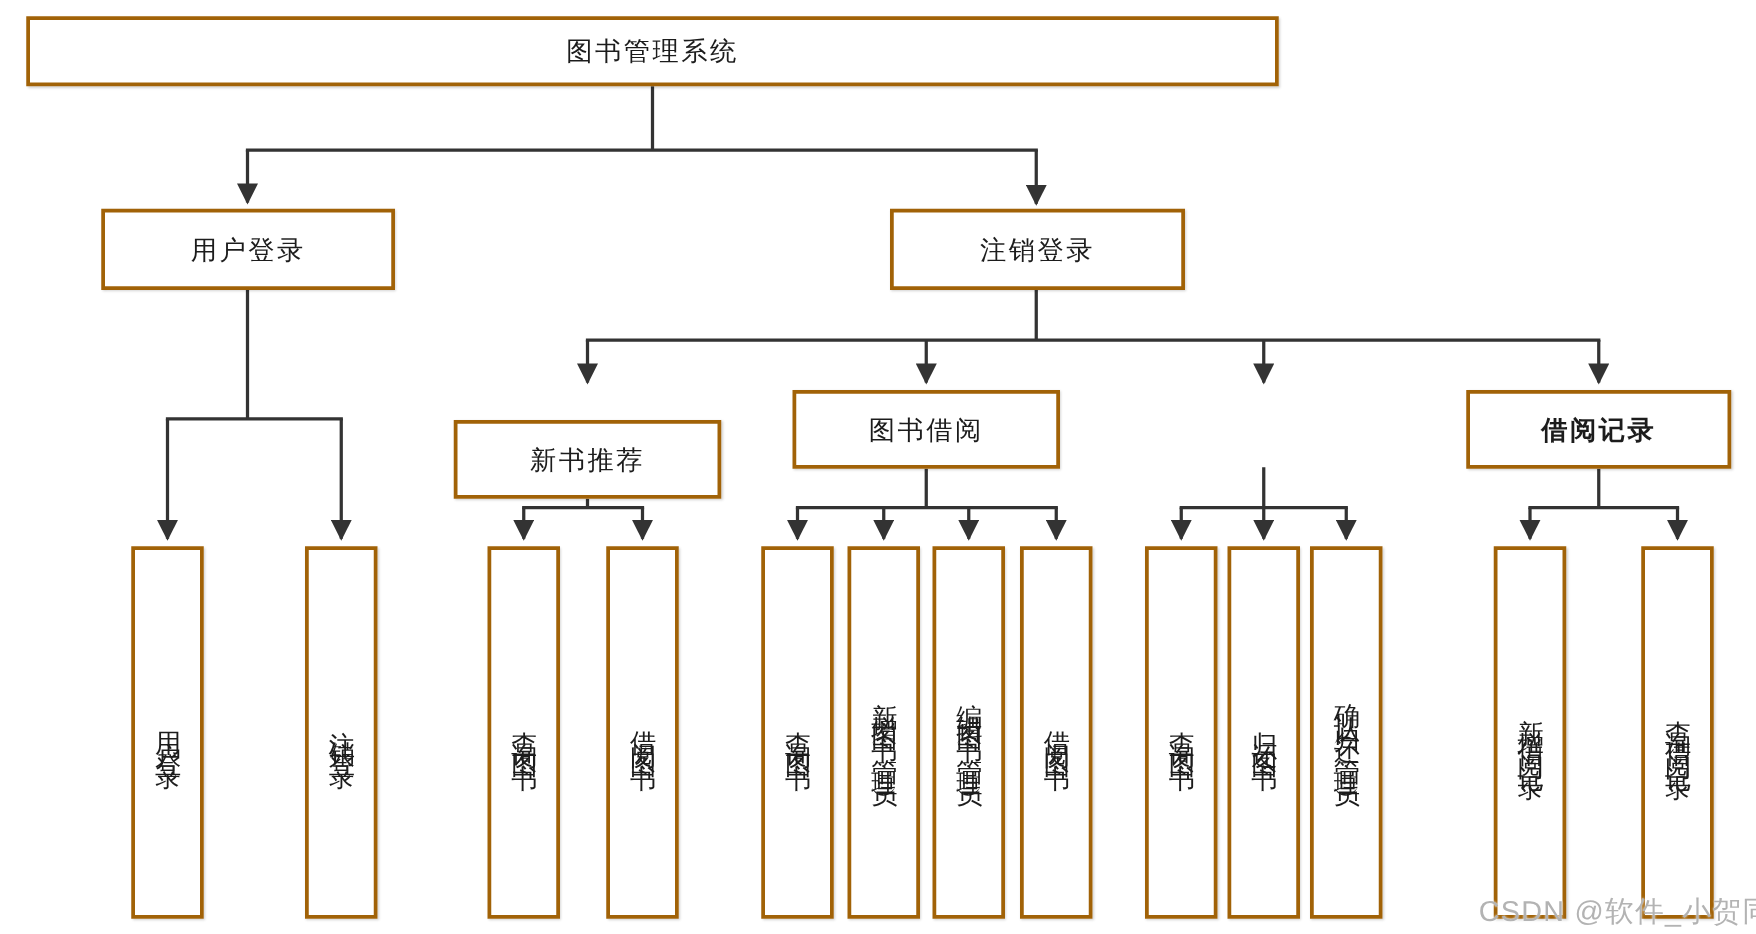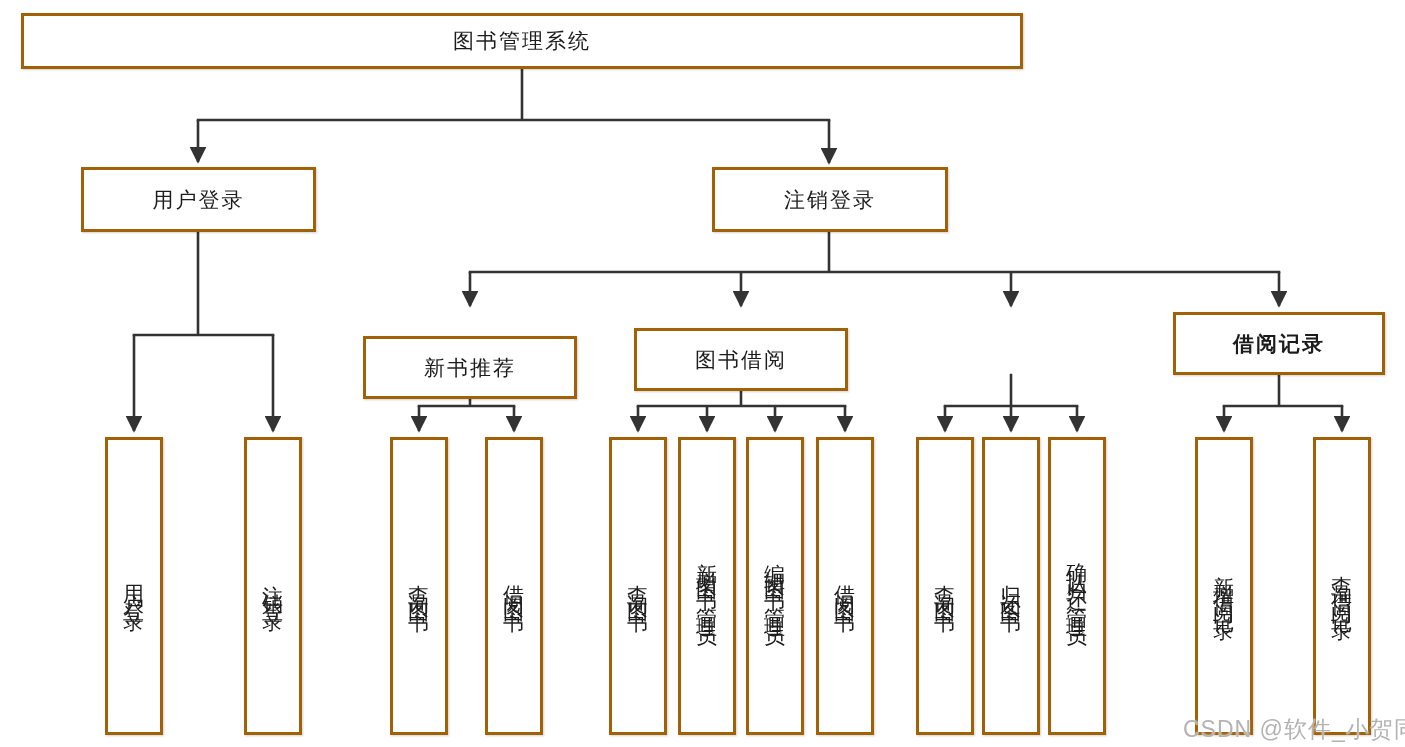--- a/index.html
+++ b/index.html
@@ -105,21 +105,21 @@
   <div class="box" style="left:81px; top:167px; width:235px; height:65px;">
     <span>用户登录</span>
   </div>
   <div class="box" style="left:712px; top:167px; width:236px; height:65px;">
     <span>注销登录</span>
   </div>
 
   <div class="box" style="left:363px; top:312px; width:214px; height:63px;margin-top:24px;">
     <span>新书推荐</span>
   </div>
-  <div class="box" style="left:634px; top:328px; width:214px; height:63px;">
+  <div class="box" style="left:634px; top:312px; width:214px; height:63px;">
     <span>图书借阅</span>
   </div>
   <div class="box" style="left:1173px; top:312px; width:212px; height:63px;font-weight:bold;">
     <span>借阅记录</span>
   </div>
 
   <div class="box" style="left:105px; top:437px; width:58px; height:298px;">
     <span class="vtext">用户登录</span>
   </div>
   <div class="box" style="left:244px; top:437px; width:58px; height:298px;">

